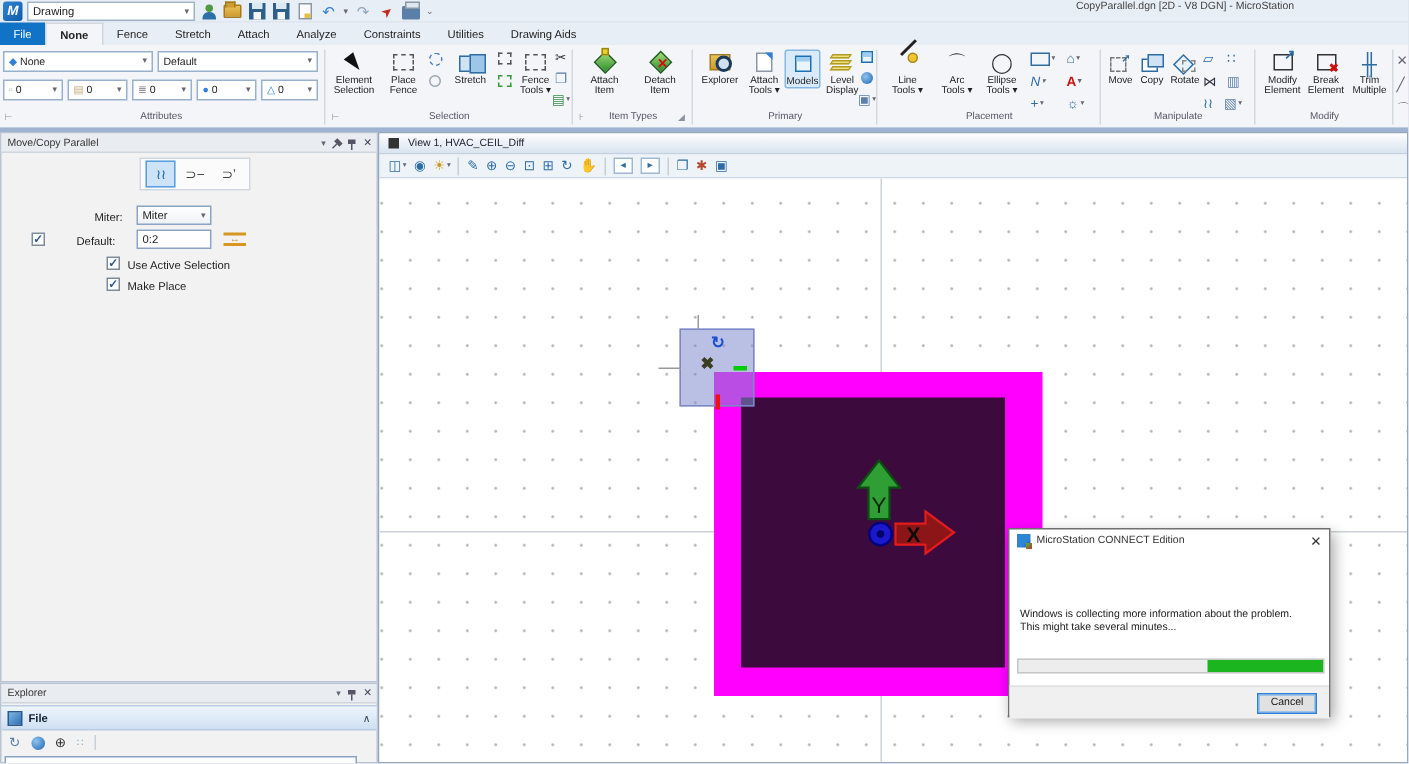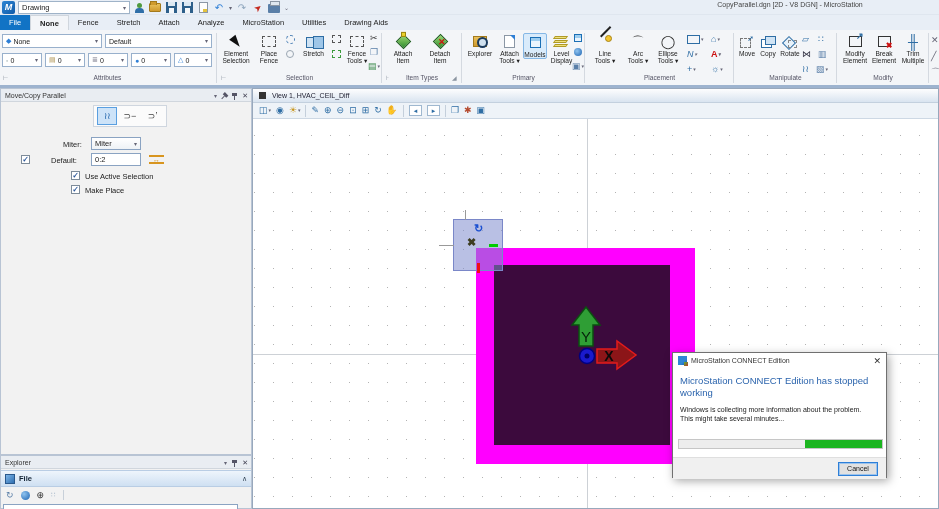--- a/index.html
+++ b/index.html
@@ -204,21 +204,21 @@
     <div class="win-title">CopyParallel.dgn [2D - V8 DGN] - MicroStation</div>
   </div>
 
   <div class="tabstrip">
     <div class="tab file">File</div>
     <div class="tab active">None</div>
     <div class="tab">Fence</div>
     <div class="tab">Stretch</div>
     <div class="tab">Attach</div>
     <div class="tab">Analyze</div>
-    <div class="tab">MicroStation</div>
+    <div class="tab">Constraints</div>
     <div class="tab">Utilities</div>
     <div class="tab">Drawing Aids</div>
   </div>
 
   <div class="ribbon">
 
     <div class="cmb" style="left:2px;top:4px;width:100px;">
       <span class="lead glyph-blue">◆</span>
       <span class="cv">None</span>
       <span class="caret">▾</span>
@@ -585,21 +585,20 @@
       </svg>
     </div>
   </div>
 
   <div class="crash">
     <div class="c-title">
       <span class="c-ic"></span>
       <span class="tx">MicroStation CONNECT Edition</span>
       <span class="c-close">✕</span>
     </div>
-    <div class="c-head">MicroStation CONNECT Edition has stopped working</div>
     <div class="c-body">
       <div>Windows is collecting more information about the problem.</div>
       <div>This might take several minutes...</div>
     </div>
     <div class="c-prog">
       <div class="green"></div>
     </div>
     <div class="c-foot">
       <div class="c-cancel">Cancel</div>
     </div>

